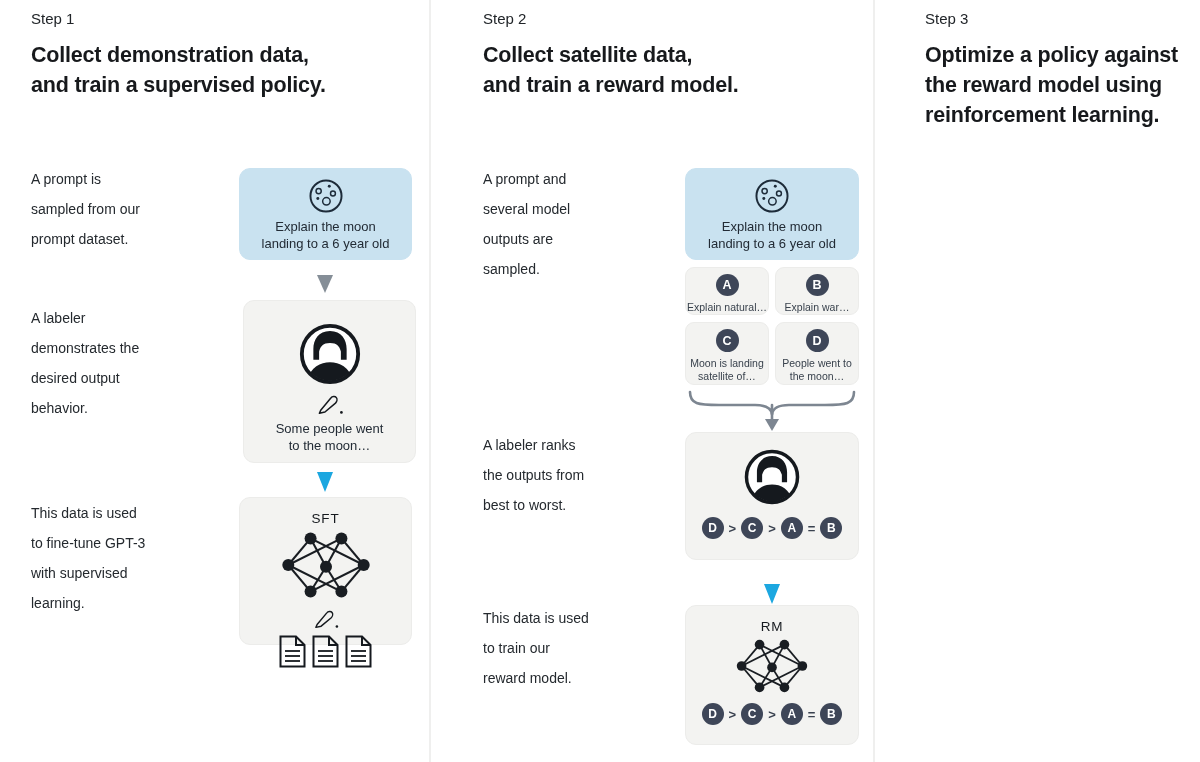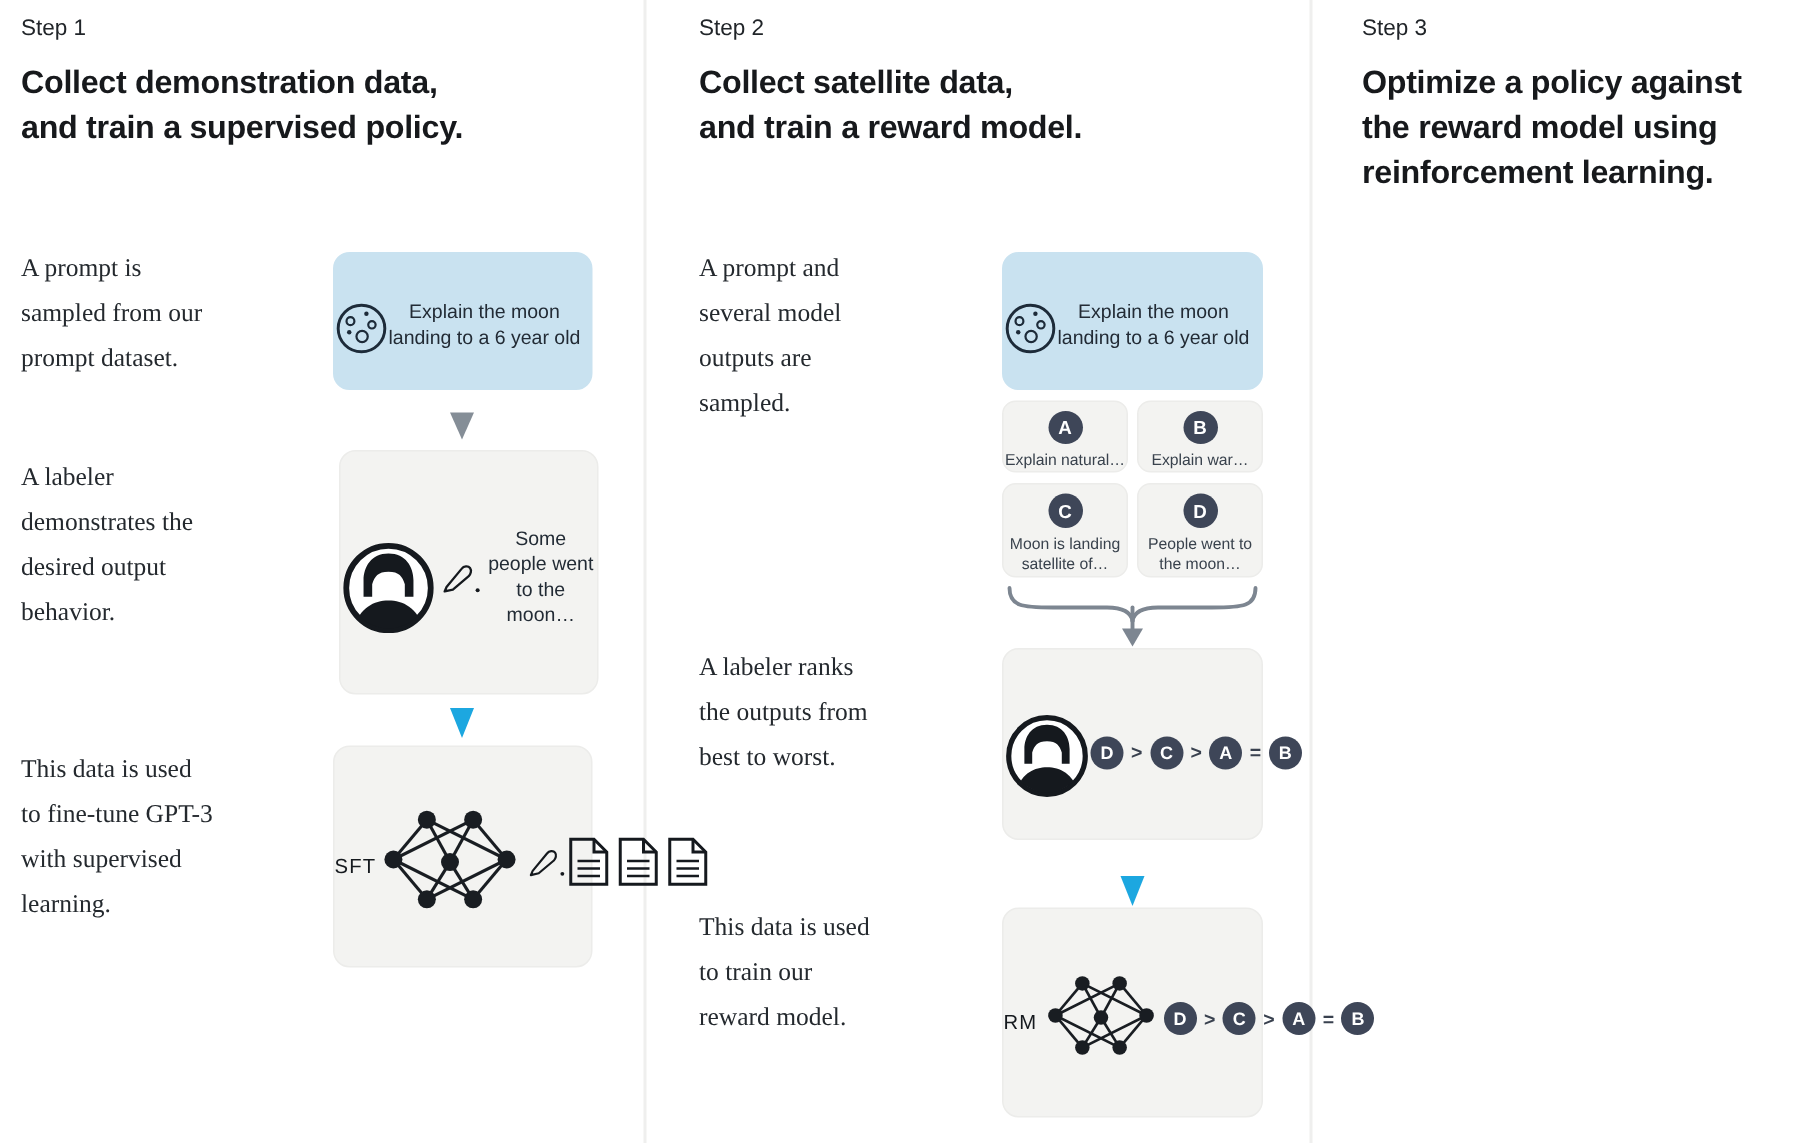--- a/index.html
+++ b/index.html
@@ -1,26 +1,26 @@
 <!DOCTYPE html>
 <html><head>
 <meta charset="utf-8">
 <style>
   * { margin:0; padding:0; box-sizing:border-box; }
   html,body { width:1200px; height:762px; background:#ffffff;
               font-family:"Liberation Sans", sans-serif; color:#1f2329; }
   .canvas { position:relative; width:1200px; height:762px; overflow:hidden; background:#fff; }
   .divider { position:absolute; top:0; bottom:0; width:2px; background:#efefee; }
-  .col { position:absolute; top:0; bottom:0; }
+  .col { position:absolute; top:0; bottom:0;margin-left:17px; }
   .step-label { position:absolute; top:10px; left:0; font-size:15px; color:#212529; }
   .step-title { position:absolute; top:40px; left:0; font-size:21.5px; line-height:30px;
                 font-weight:bold; white-space:pre-line; color:#17191c; letter-spacing:-0.2px; }
-  .desc { position:absolute; left:0; font-size:17px; line-height:30px; white-space:pre-line; color:#24292e;font-family:Liberation Serif, serif; }
+  .desc { position:absolute; left:0; font-size:14px; line-height:30px; white-space:pre-line; color:#24292e; }
   .card { position:absolute; border-radius:11px; background:#f3f3f1; border:1px solid #ececea;
-          display:flex; flex-direction:row; align-items:center; }
+          display:flex; flex-direction:column; align-items:center; }
   .card.blue { background:#c9e2f0; border-color:#c9e2f0; }
   .card-text { font-size:13px; line-height:17px; text-align:center; white-space:pre-line; color:#222b35; }
   .moon { margin-top:9px; line-height:0; }
   .card.blue .card-text { margin-top:4px; }
   .avatar { line-height:0; }
   .av64 { margin-top:21px; }
   .av58 { margin-top:15px; }
   .pencil { line-height:0; margin-top:7px; }
   .model-label { font-size:13.5px; letter-spacing:0.8px; color:#15191e; margin-top:13px; }
   .net { line-height:0; margin-top:3px; }

